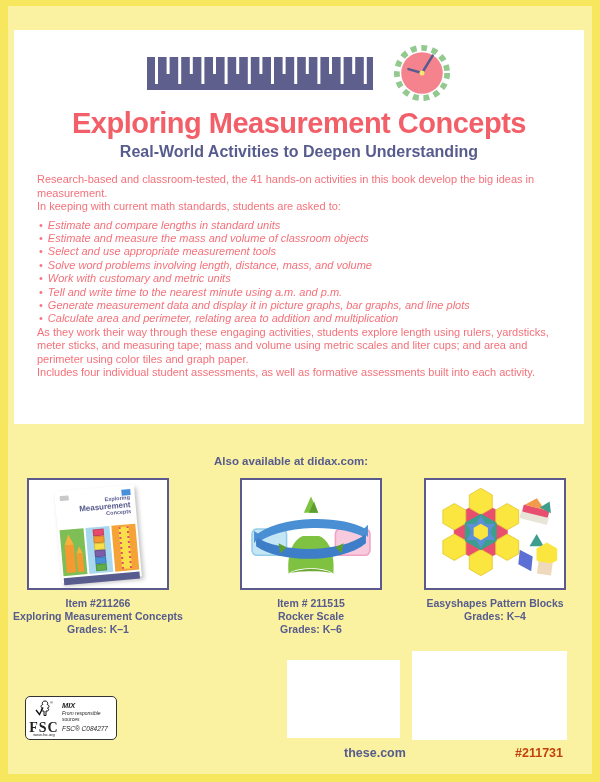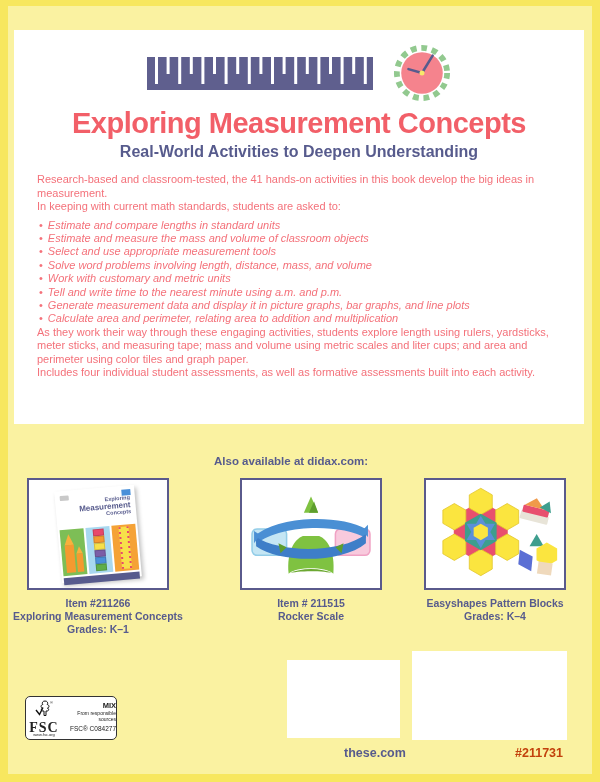--- a/index.html
+++ b/index.html
@@ -54,21 +54,21 @@
                repeating-linear-gradient(#E8486B 0 2px,transparent 2px 5px) right / 2px 100% no-repeat,
                #F7E04A;}
   .mc-bottom{height:7px;background:#575B8D;margin-top:2px;}
 
   
   .fsc{position:absolute;left:25px;top:696px;width:92px;height:44px;background:#FFFFFF;
        border:1px solid #333;border-radius:5px;display:flex;box-sizing:border-box;color:#222;}
   .fsc-left{width:36px;text-align:center;padding-top:2px;}
   .fsc-acronym{font-family:"Liberation Serif",serif;font-weight:bold;font-size:14px;letter-spacing:1px;line-height:9px;}
   .fsc-url{font-size:4px;line-height:5px;}
-  .fsc-right{flex:1;text-align:right;padding-top:5px;}
+  .fsc-right{flex:1;text-align:left;padding-top:5px;font-style:italic;}
   .fsc-mix{font-size:7.5px;font-weight:bold;line-height:8px;}
   .fsc-src{font-size:5px;line-height:5.5px;margin-top:1px;}
   .fsc-cert{font-size:6.5px;margin-top:3px;}
 
   
   .blank-left{position:absolute;left:287px;top:660px;width:113px;height:78px;background:#FFFFFF;}
   .blank-right{position:absolute;left:412px;top:651px;width:155px;height:89px;background:#FFFFFF;}
   .footer-site{position:absolute;left:344px;top:746px;font-size:12.5px;font-weight:bold;color:#575B8D;}
   .footer-item{position:absolute;right:37px;top:746px;font-size:12.5px;font-weight:bold;color:#c2410c;}
 </style>
@@ -213,20 +213,21 @@
       <path d="M6,46 C30,62 90,62 114,43 L114,52 C90,72 30,72 6,55 Z" fill="#3E7EC8"></path>
       <polygon points="4,40 10,44 4,52" fill="#4A8FD4"></polygon>
       <polygon points="116,34 110,40 116,46" fill="#4A8FD4"></polygon>
       <polygon points="28,52 36,56 30,62" fill="#5E9E2E"></polygon>
       <polygon points="92,52 84,56 90,62" fill="#5E9E2E"></polygon>
     </svg>
   </div>
   <div class="caption">
     <div>Item # 211515</div>
     <div>Rocker Scale</div>
+    <div>Grades: K–6</div>
   </div>
 </div>
 
 <div class="product p3">
   <div class="product-frame">
     <svg width="126" height="94" viewBox="0 0 124 92">
       <defs>
         <polygon id="hex" points="0,-13 11.3,-6.5 11.3,6.5 0,13 -11.3,6.5 -11.3,-6.5"></polygon>
       </defs>
       <use href="#hex" transform="translate(48,44) scale(2.35)" fill="#E84F6E"></use>

